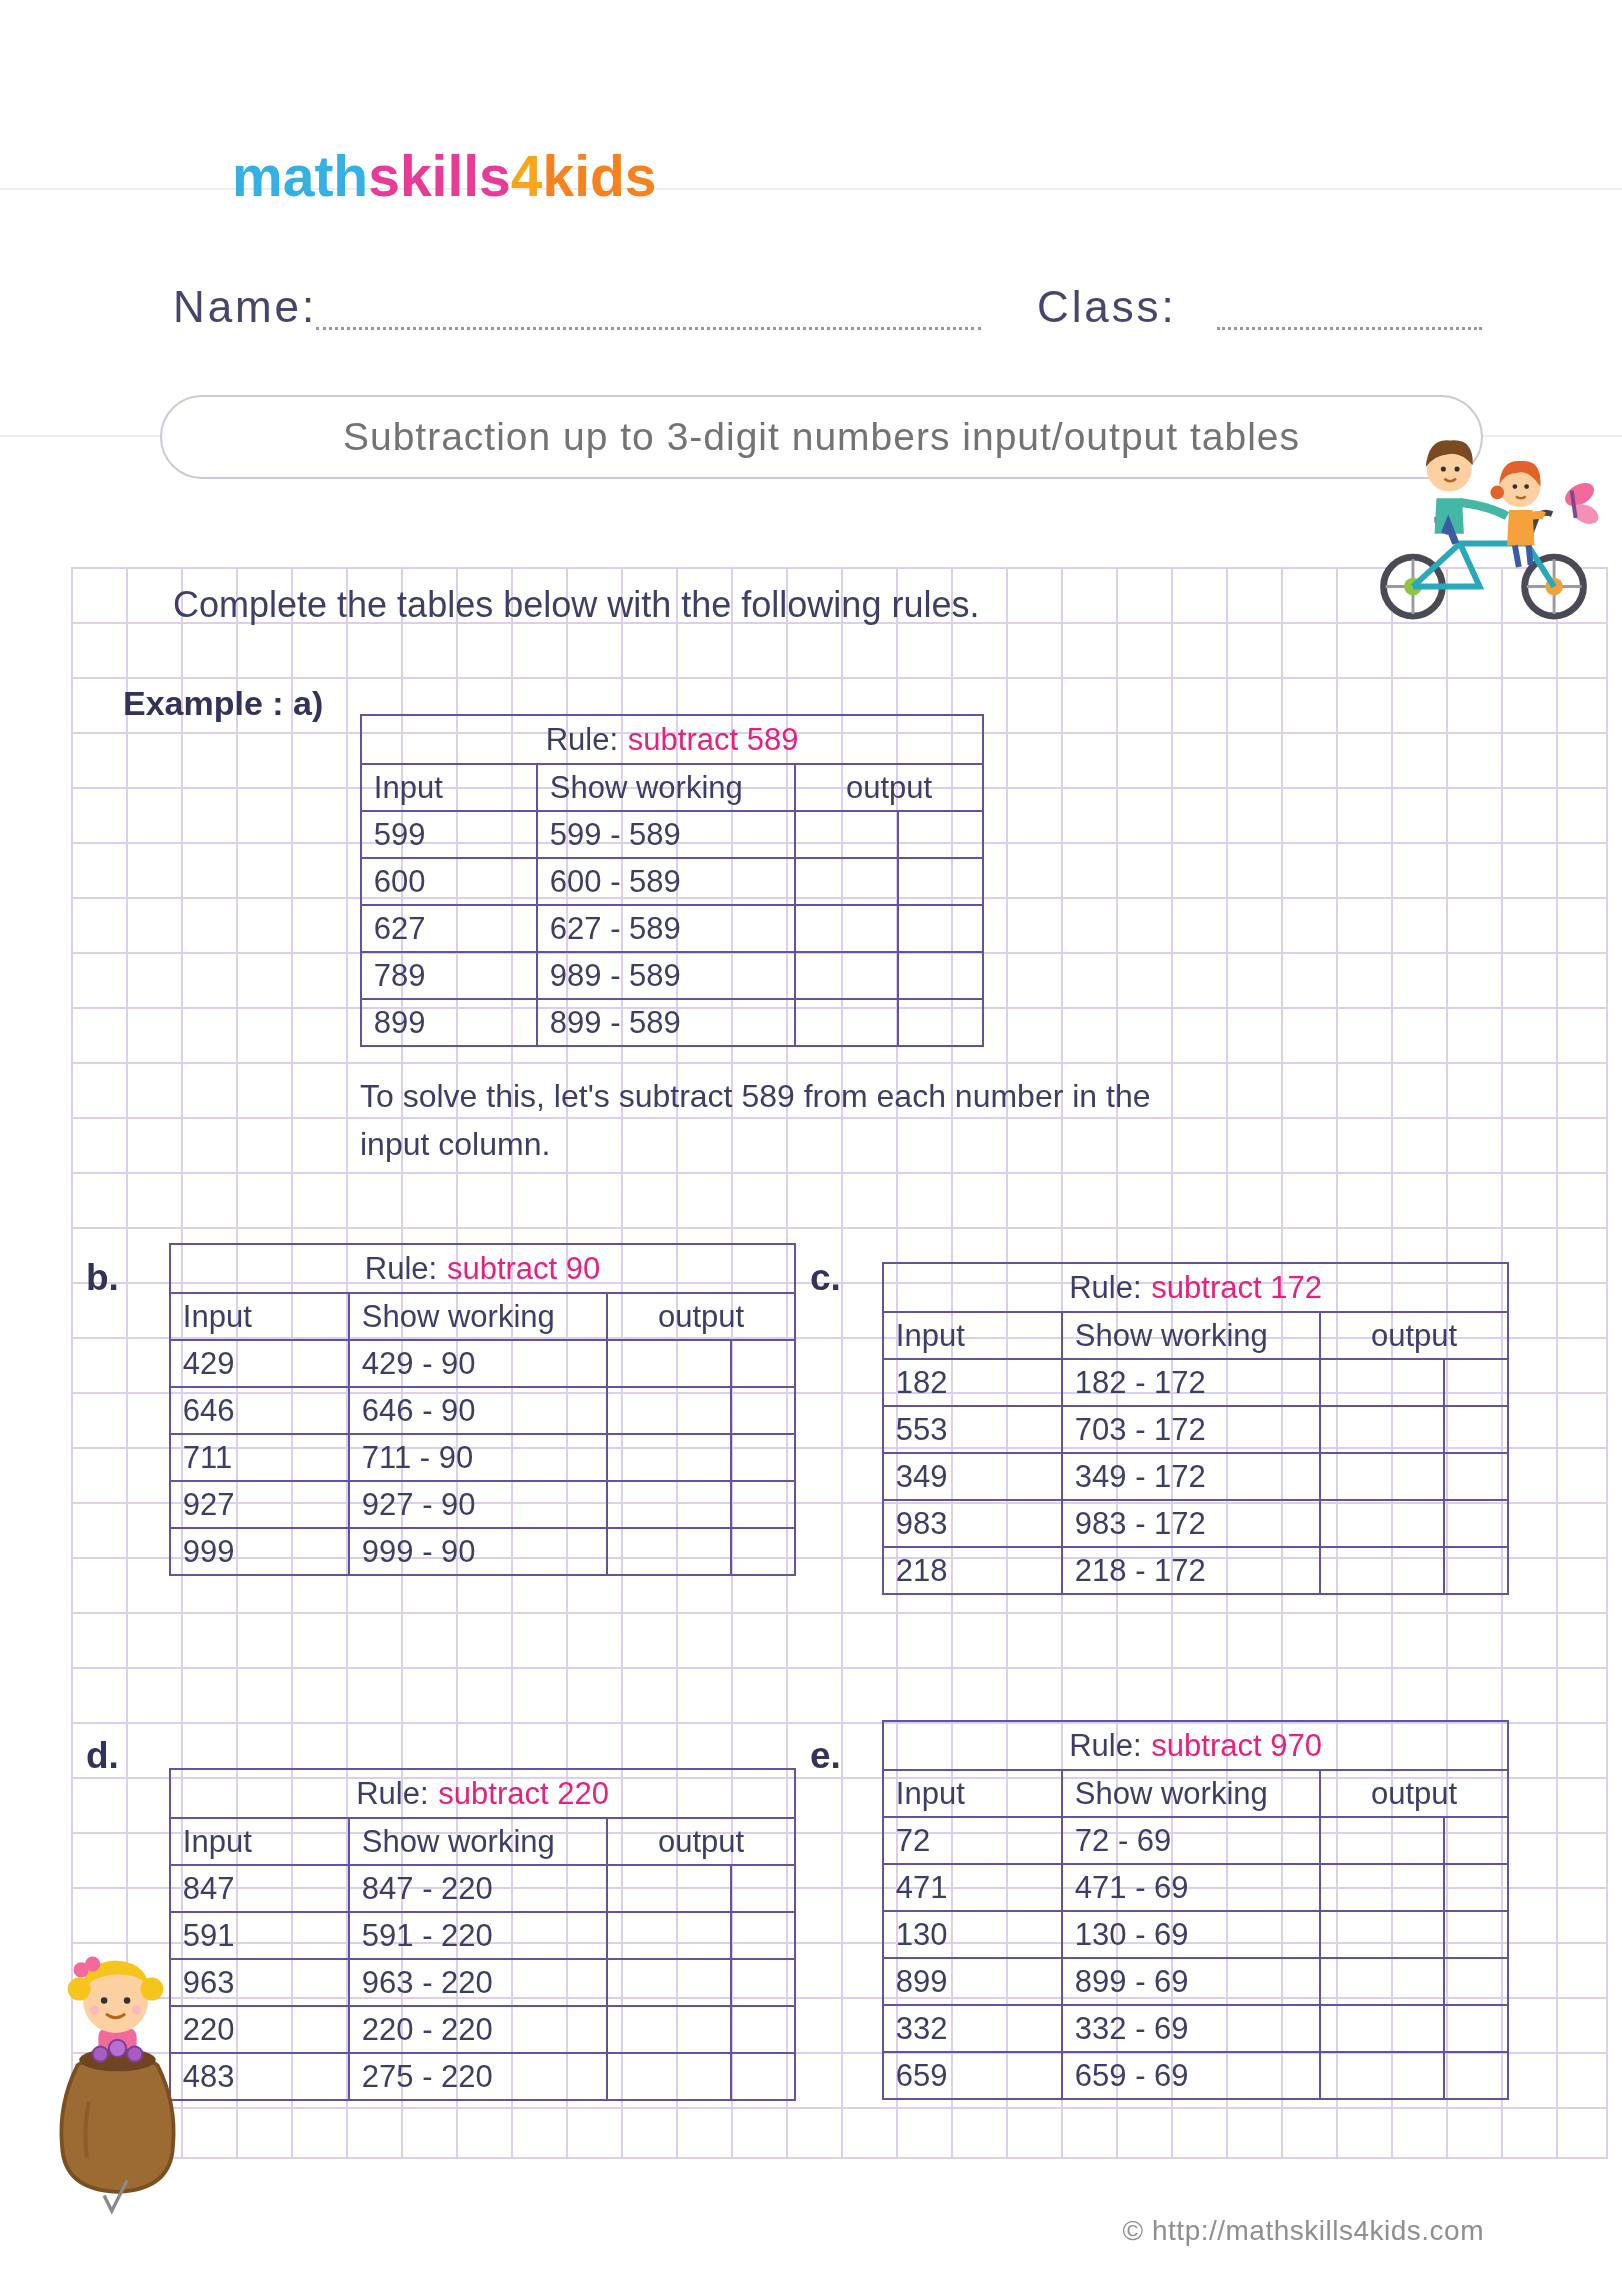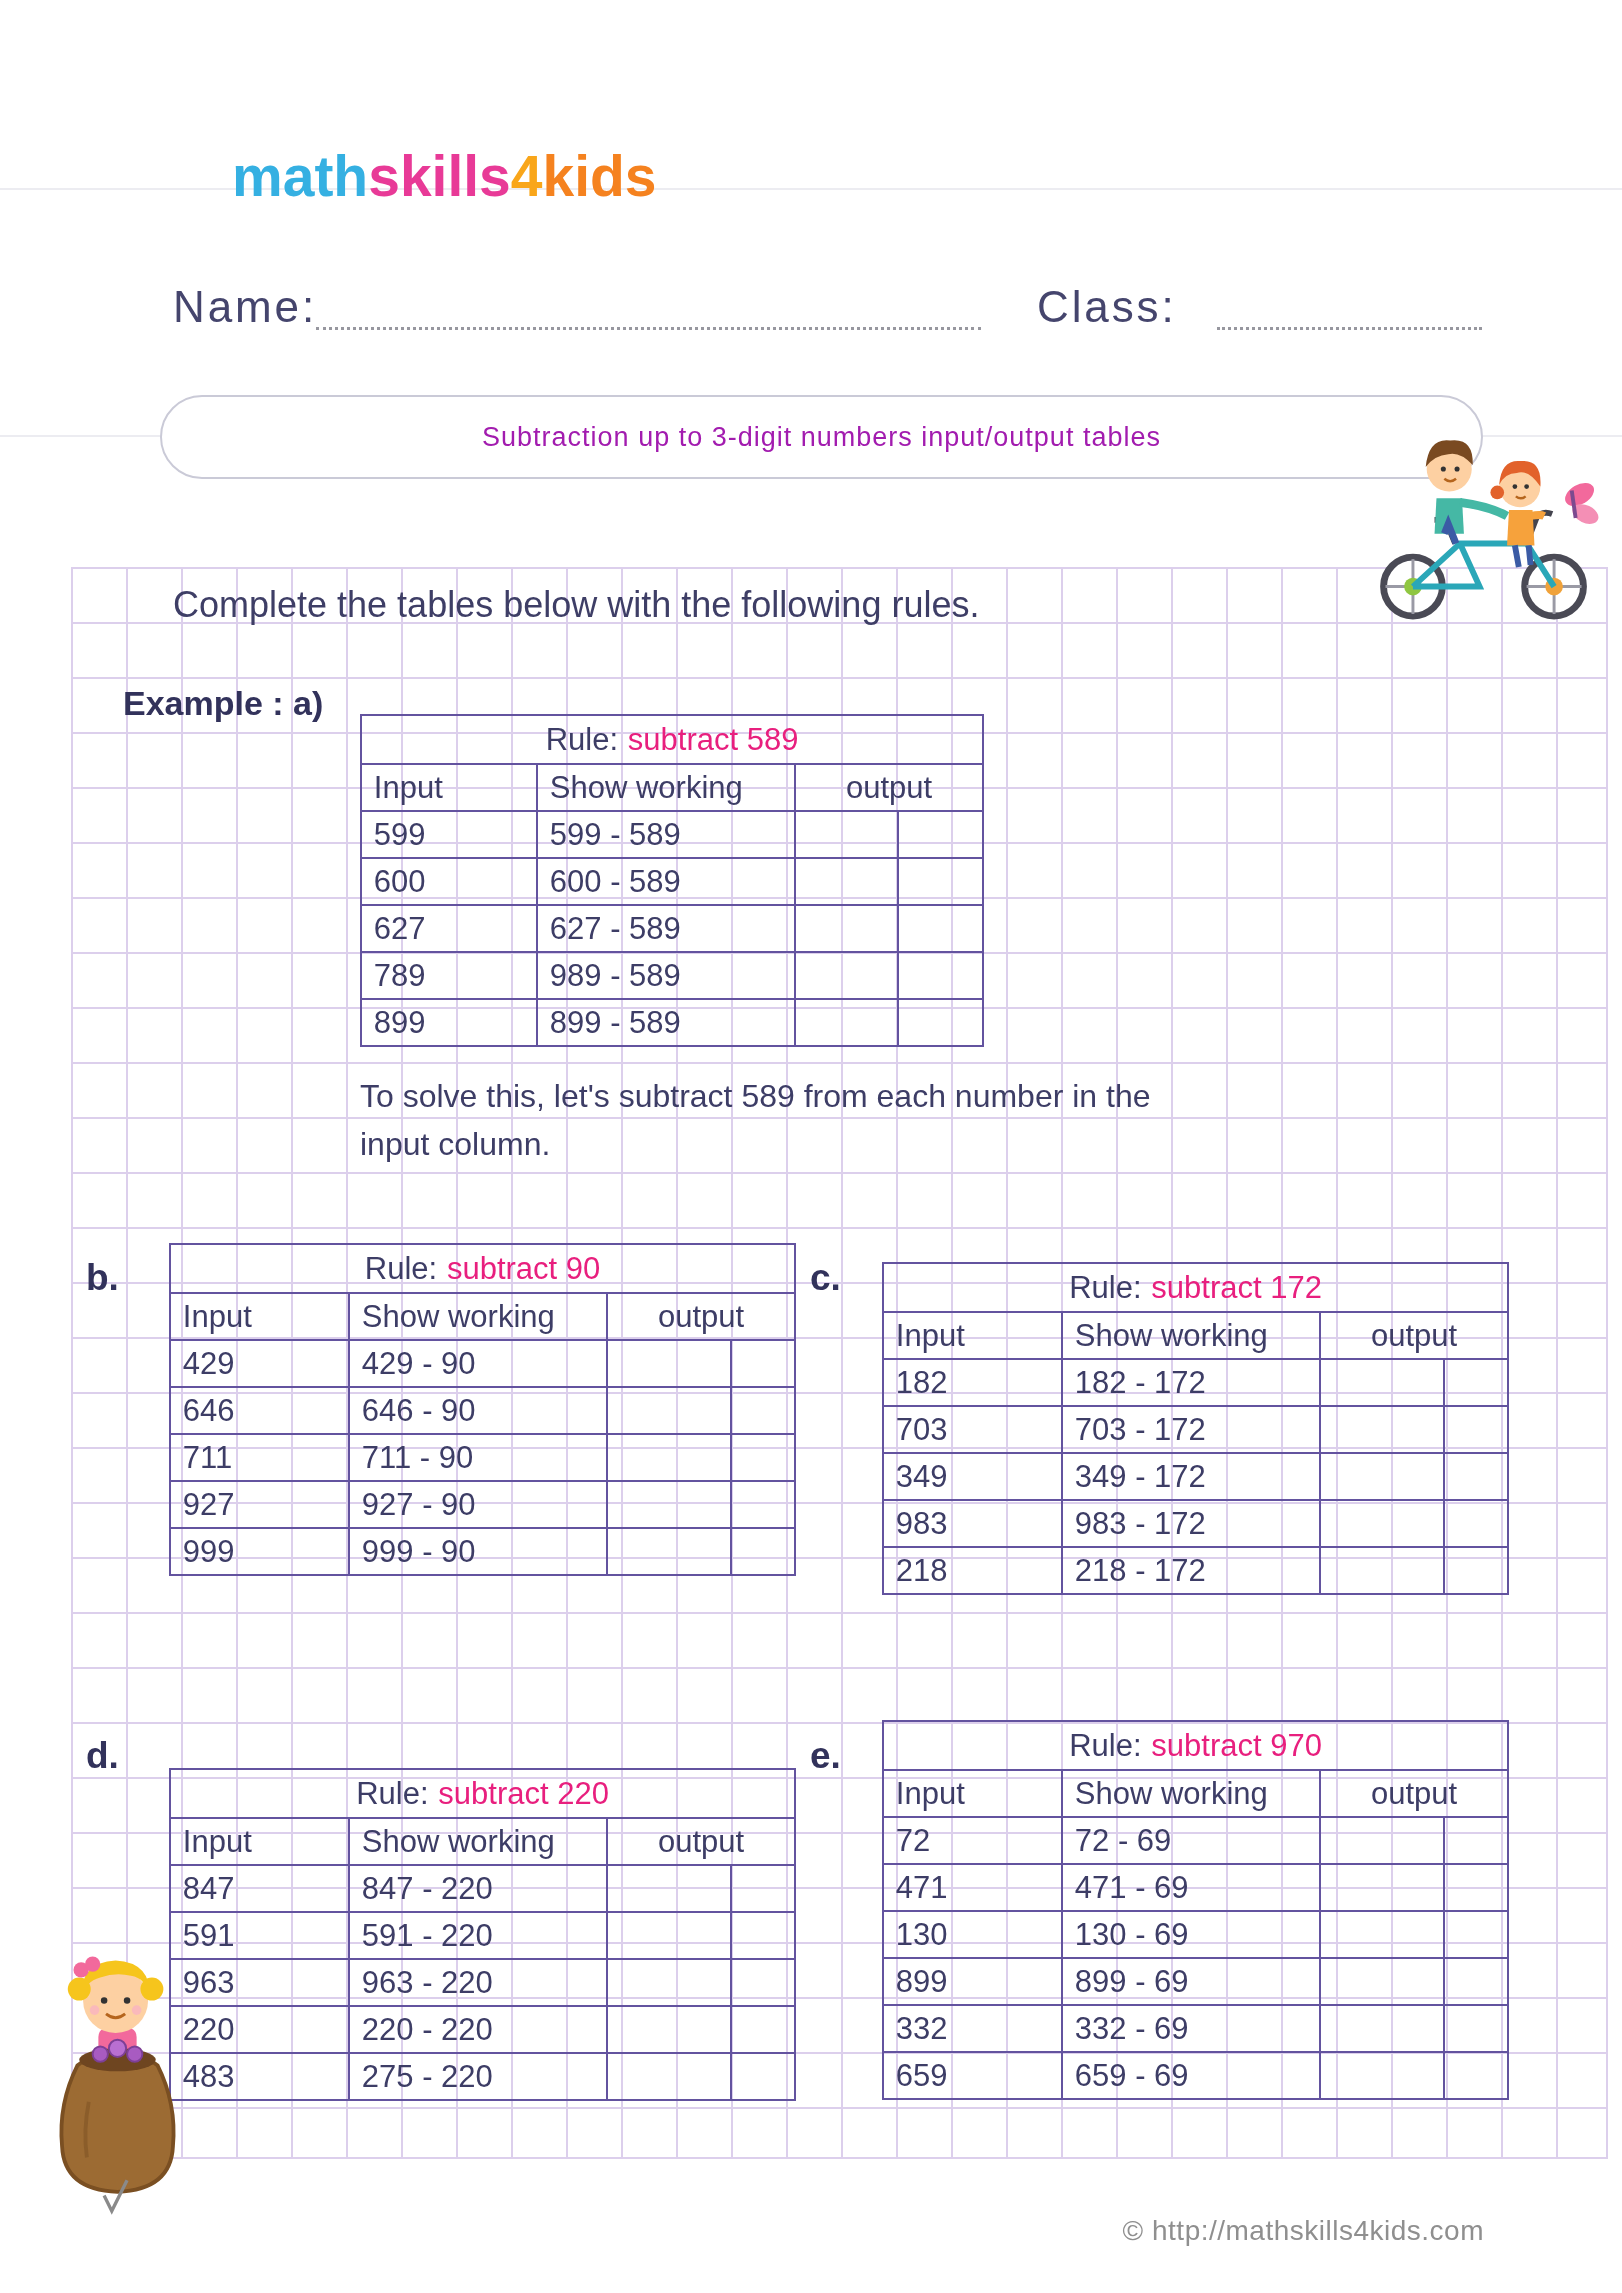--- a/index.html
+++ b/index.html
@@ -27,21 +27,21 @@
   .dotted-name { left:316px; width:665px; }
   .dotted-class { left:1217px; width:265px; }
 
   
   .banner {
     position:absolute; left:160px; top:395px; width:1323px; height:84px;
     background:#ffffff; border:2px solid #cacad7; border-radius:45px;
     display:flex; align-items:center; justify-content:center; z-index:2;
     box-sizing:border-box;
   }
-  .banner-title { font-size:27px; color:#a21caf; letter-spacing:1px; }
+  .banner-title { font-size:39px; color:#737373; letter-spacing:1px; }
 
   
   .grid-bg {
     position:absolute; left:71px; top:567px; width:1537px; height:1592px; z-index:1;
     background-image:
       linear-gradient(to right, #dccfec 2px, transparent 2px),
       linear-gradient(to bottom, #dccfec 2px, transparent 2px);
     background-size:55px 55px;
     border-right:2px solid #dccfec; border-bottom:2px solid #dccfec;
     box-sizing:border-box;
@@ -264,21 +264,21 @@
       <td>Show working</td>
       <td colspan="2" class="center">output</td>
     </tr>
     <tr>
       <td>182</td>
       <td>182 - 172</td>
       <td></td>
           <td></td>
     </tr>
     <tr>
-      <td>703</td>
+      <td>553</td>
       <td>703 - 172</td>
       <td></td>
           <td></td>
     </tr>
     <tr>
       <td>349</td>
       <td>349 - 172</td>
       <td></td>
           <td></td>
     </tr>

